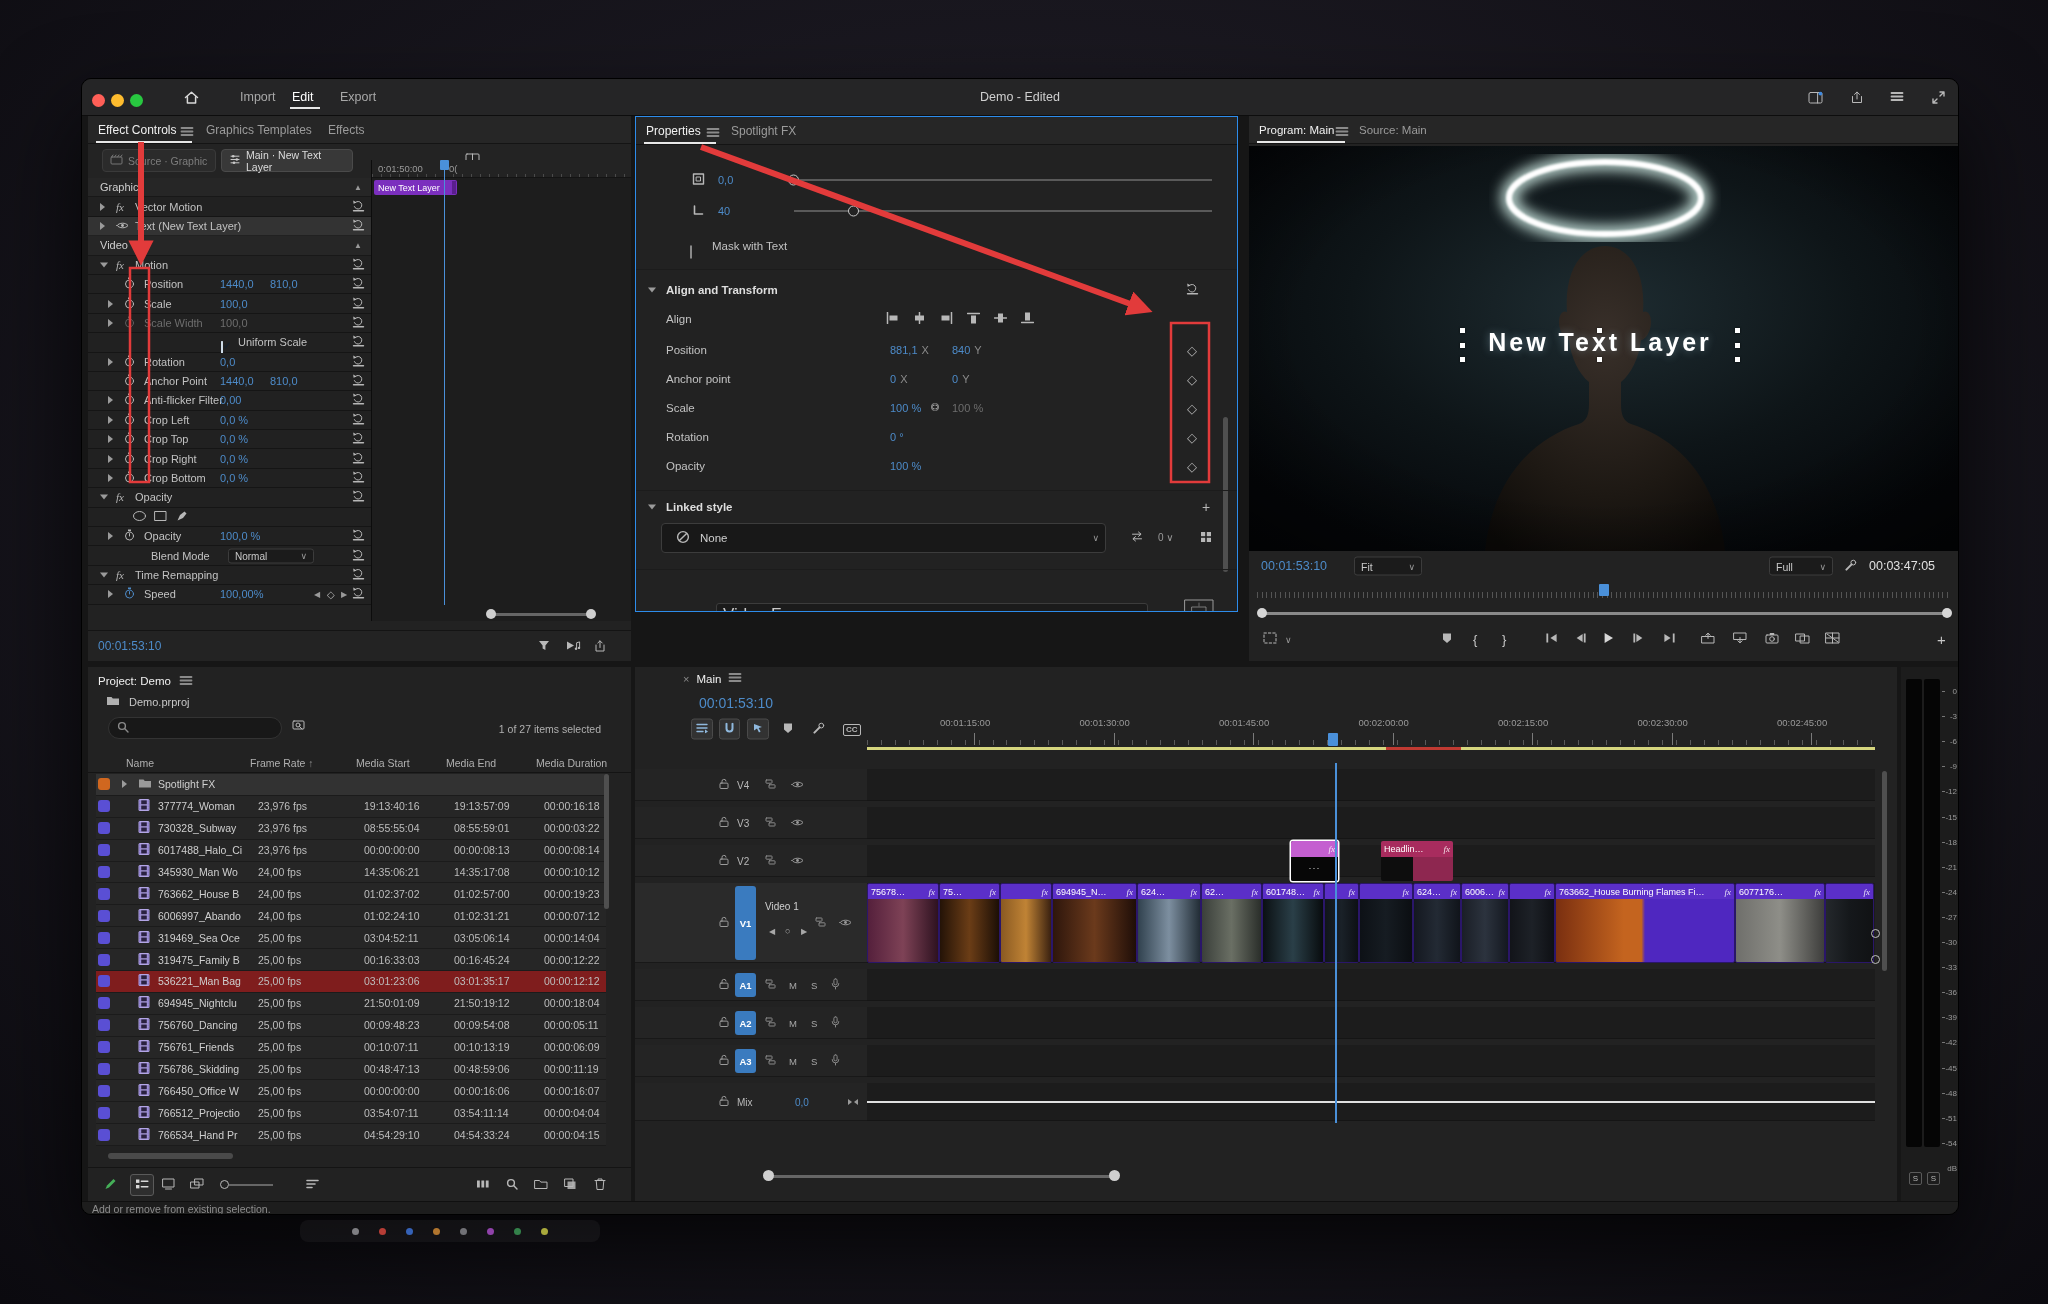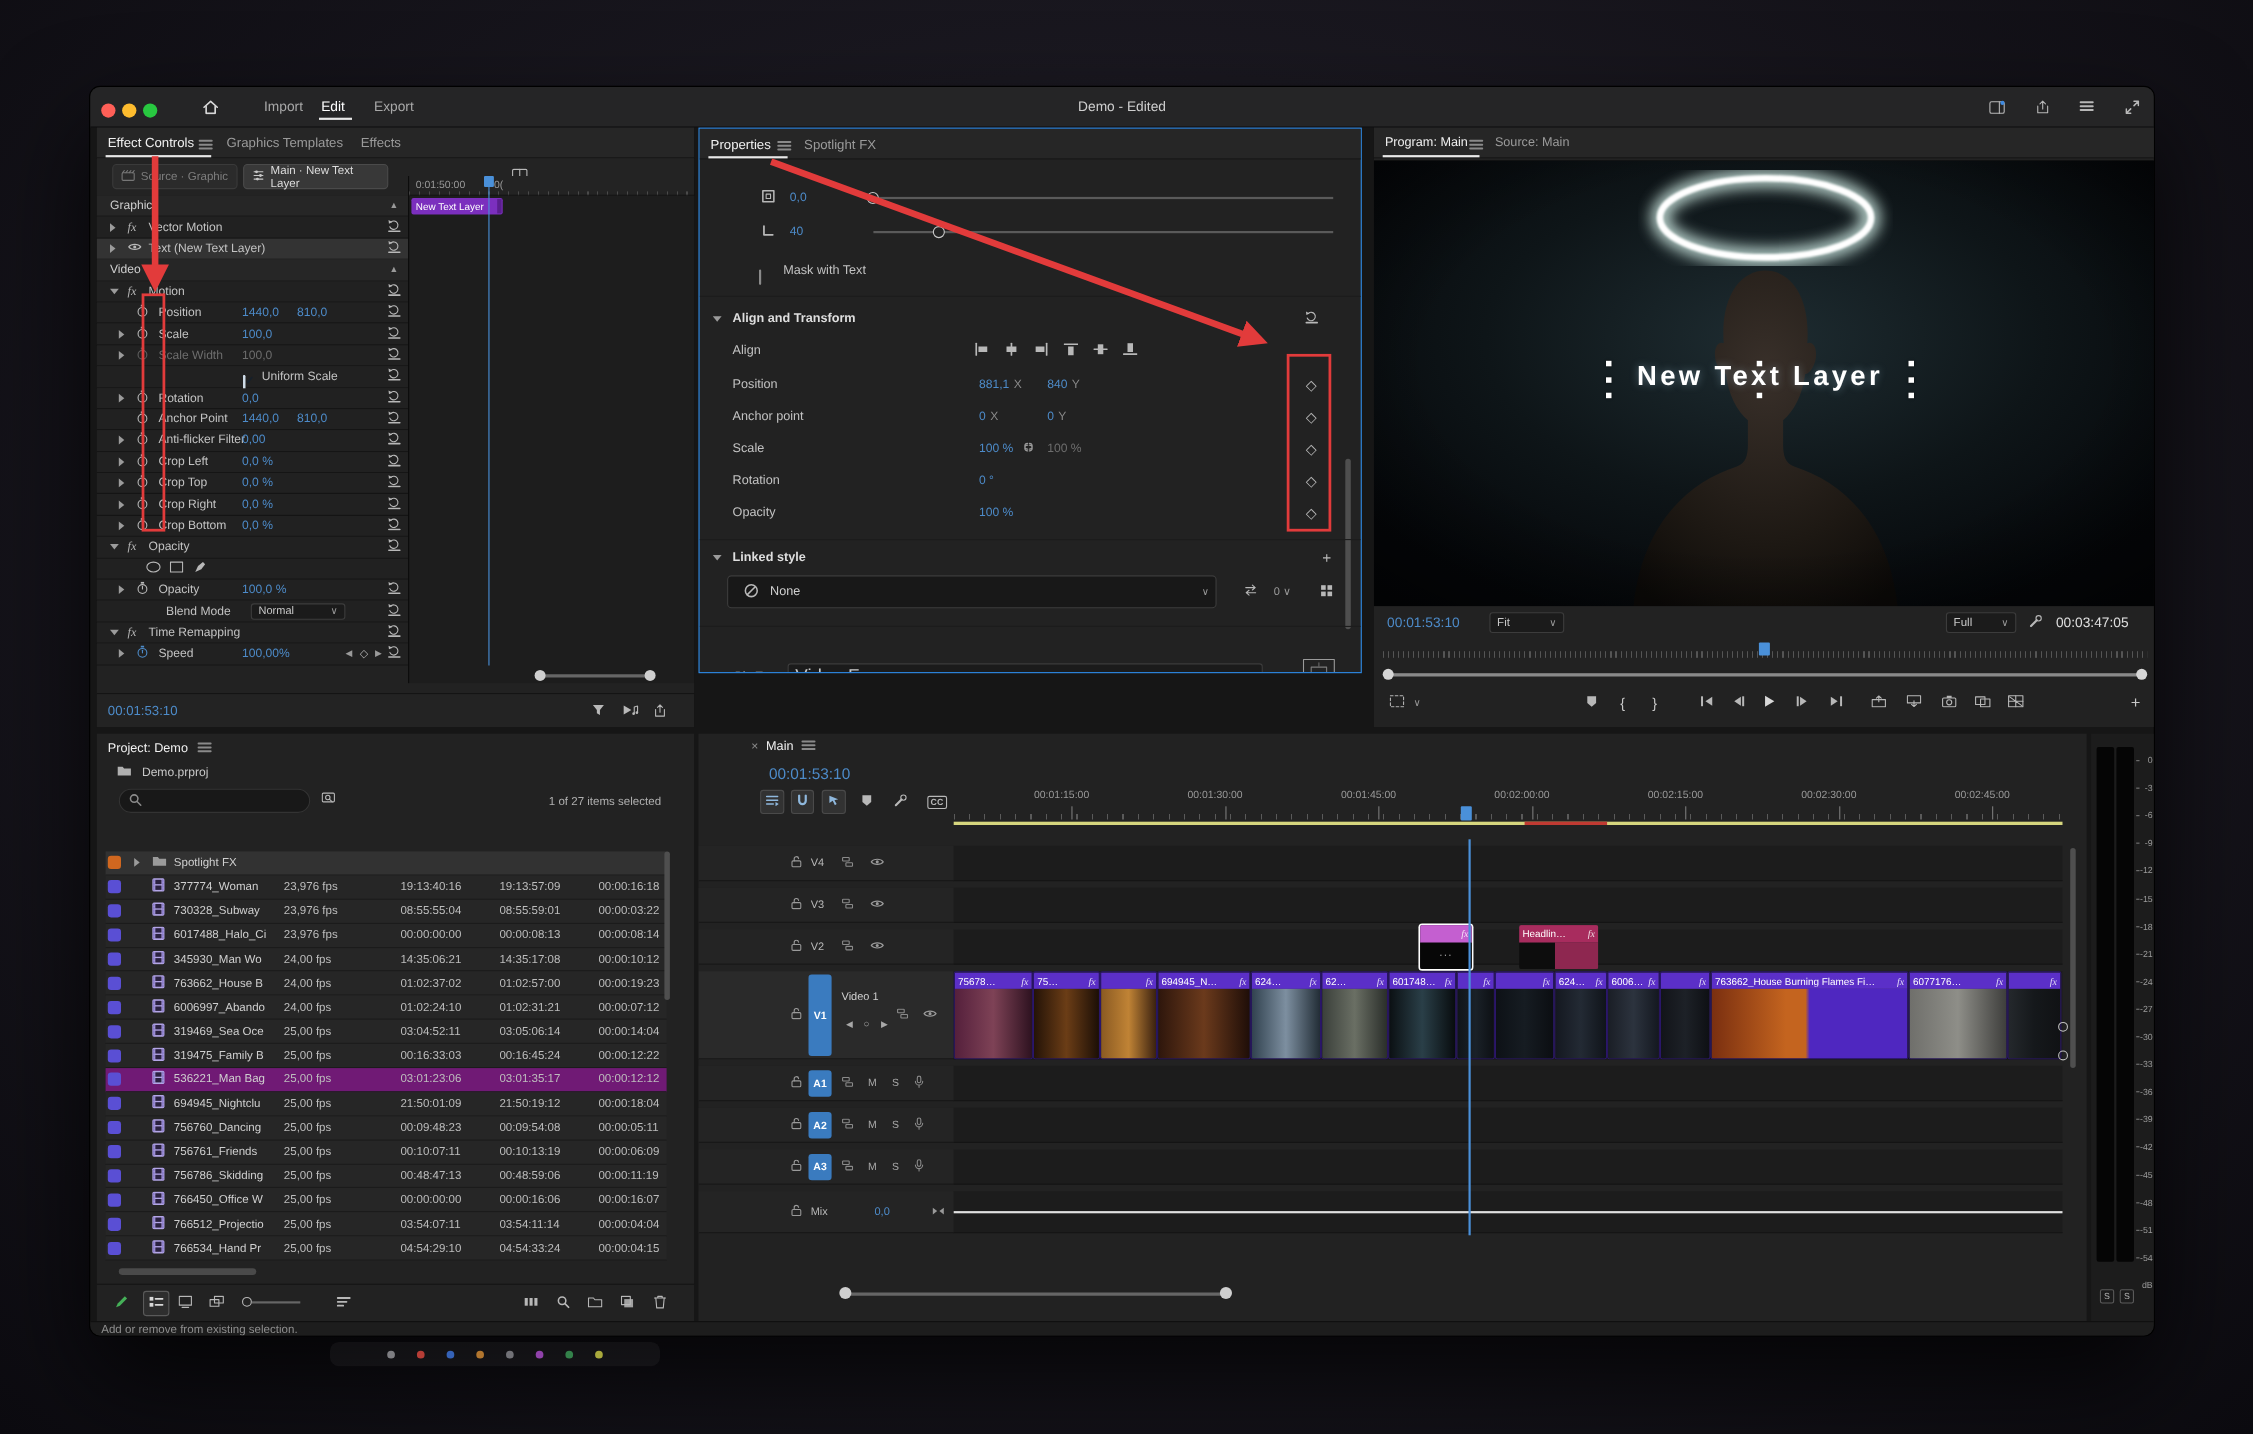--- a/index.html
+++ b/index.html
@@ -733,20 +733,27 @@
               <circle cx="5" cy="5" r="3.4" stroke="#8a8a8a" stroke-width="1.4"></circle>
               <path d="M7.6 7.6 L11 11" stroke="#8a8a8a" stroke-width="1.4"></path>
             </svg></span>
     </div>
     <span class="abs icbtn" style="left:204px;top:52px" id="ic-fsearch"><svg width="15" height="12" viewBox="0 0 15 12" fill="none" stroke-linecap="round" stroke-linejoin="round" xmlns="http://www.w3.org/2000/svg">
             <rect x="1" y="2" width="11" height="8" rx="1" stroke="#b8b8b8"></rect>
             <circle cx="6" cy="6" r="2" stroke="#b8b8b8"></circle>
             <path d="M7.5 7.5 L10 10" stroke="#b8b8b8"></path>
           </svg></span>
     <span class="abs" style="right:30px;top:56px;color:#b0b0b0;font-size:10.5px">1 of 27 items selected</span>
+    <div class="abs" id="proj-cols" style="left:0;top:86px;width:100%;height:20px;border-bottom:1px solid #141414">
+          <span class="ri" style="left:38px;color:#b0b0b0;font-size:10.5px">Name</span>
+          <span class="ri" style="left:162px;color:#b0b0b0;font-size:10.5px">Frame Rate <span style="color:#8a8a8a">↑</span></span>
+          <span class="ri" style="left:268px;color:#b0b0b0;font-size:10.5px">Media Start</span>
+          <span class="ri" style="left:358px;color:#b0b0b0;font-size:10.5px">Media End</span>
+          <span class="ri" style="left:448px;color:#b0b0b0;font-size:10.5px">Media Duration</span>
+        </div>
     <div class="abs" id="proj-rows" style="left:8px;top:107px;width:510px">
           <div style="position:relative;height:21.9px;border-bottom:1px solid #1b1b1b;background:#323232">
     <span class="ri" style="left:2px;width:12px;height:12px;border-radius:3px;background:#d0671f"></span>
     <span class="ri chev r" style="left:26px"></span>
            <span class="ri" style="left:42px"><svg width="14" height="11" viewBox="0 0 14 11" fill="none" stroke-linecap="round" stroke-linejoin="round" xmlns="http://www.w3.org/2000/svg">
                 <path d="M1 2 h4.5 l1.3 1.6 H13 V10 H1 Z" fill="#9a9a9a"></path>
               </svg></span>
     <span class="ri" style="left:62px;width:92px;overflow:hidden;text-overflow:ellipsis;color:#cfcfcf;font-size:10.5px">Spotlight FX</span>
     <span class="ri" style="left:162px;color:#bdbdbd;font-size:10.5px"></span>
     <span class="ri" style="left:268px;color:#bdbdbd;font-size:10.5px"></span>
@@ -858,21 +865,21 @@
                 <rect x="3.2" y="1.8" width="5.6" height="4" fill="#2a2140"></rect>
                 <rect x="3.2" y="7" width="5.6" height="4" fill="#2a2140"></rect>
                 <path d="M1.9 2 v9 M10.1 2 v9" stroke="#7e6fc0" stroke-width="1.2" stroke-dasharray="1.4 1.2"></path>
               </svg></span>
     <span class="ri" style="left:62px;width:92px;overflow:hidden;text-overflow:ellipsis;color:#cfcfcf;font-size:10.5px">319475_Family B</span>
     <span class="ri" style="left:162px;color:#bdbdbd;font-size:10.5px">25,00 fps</span>
     <span class="ri" style="left:268px;color:#bdbdbd;font-size:10.5px">00:16:33:03</span>
     <span class="ri" style="left:358px;color:#bdbdbd;font-size:10.5px">00:16:45:24</span>
     <span class="ri" style="left:448px;color:#bdbdbd;font-size:10.5px">00:00:12:22</span>
   </div>
-          <div style="position:relative;height:21.9px;border-bottom:1px solid #1b1b1b;background:#701a75">
+          <div style="position:relative;height:21.9px;border-bottom:1px solid #1b1b1b;background:#7f1d1d">
     <span class="ri" style="left:2px;width:12px;height:12px;border-radius:3px;background:#5a4fd4"></span>
     <span class="ri" style="left:42px"><svg width="12" height="13" viewBox="0 0 12 13" fill="none" stroke-linecap="round" stroke-linejoin="round" xmlns="http://www.w3.org/2000/svg">
                 <rect x="0.5" y="0.5" width="11" height="12" rx="1.5" fill="#b3a5e6"></rect>
                 <rect x="3.2" y="1.8" width="5.6" height="4" fill="#2a2140"></rect>
                 <rect x="3.2" y="7" width="5.6" height="4" fill="#2a2140"></rect>
                 <path d="M1.9 2 v9 M10.1 2 v9" stroke="#7e6fc0" stroke-width="1.2" stroke-dasharray="1.4 1.2"></path>
               </svg></span>
     <span class="ri" style="left:62px;width:92px;overflow:hidden;text-overflow:ellipsis;color:#cfcfcf;font-size:10.5px">536221_Man Bag</span>
     <span class="ri" style="left:162px;color:#bdbdbd;font-size:10.5px">25,00 fps</span>
     <span class="ri" style="left:268px;color:#bdbdbd;font-size:10.5px">03:01:23:06</span>

